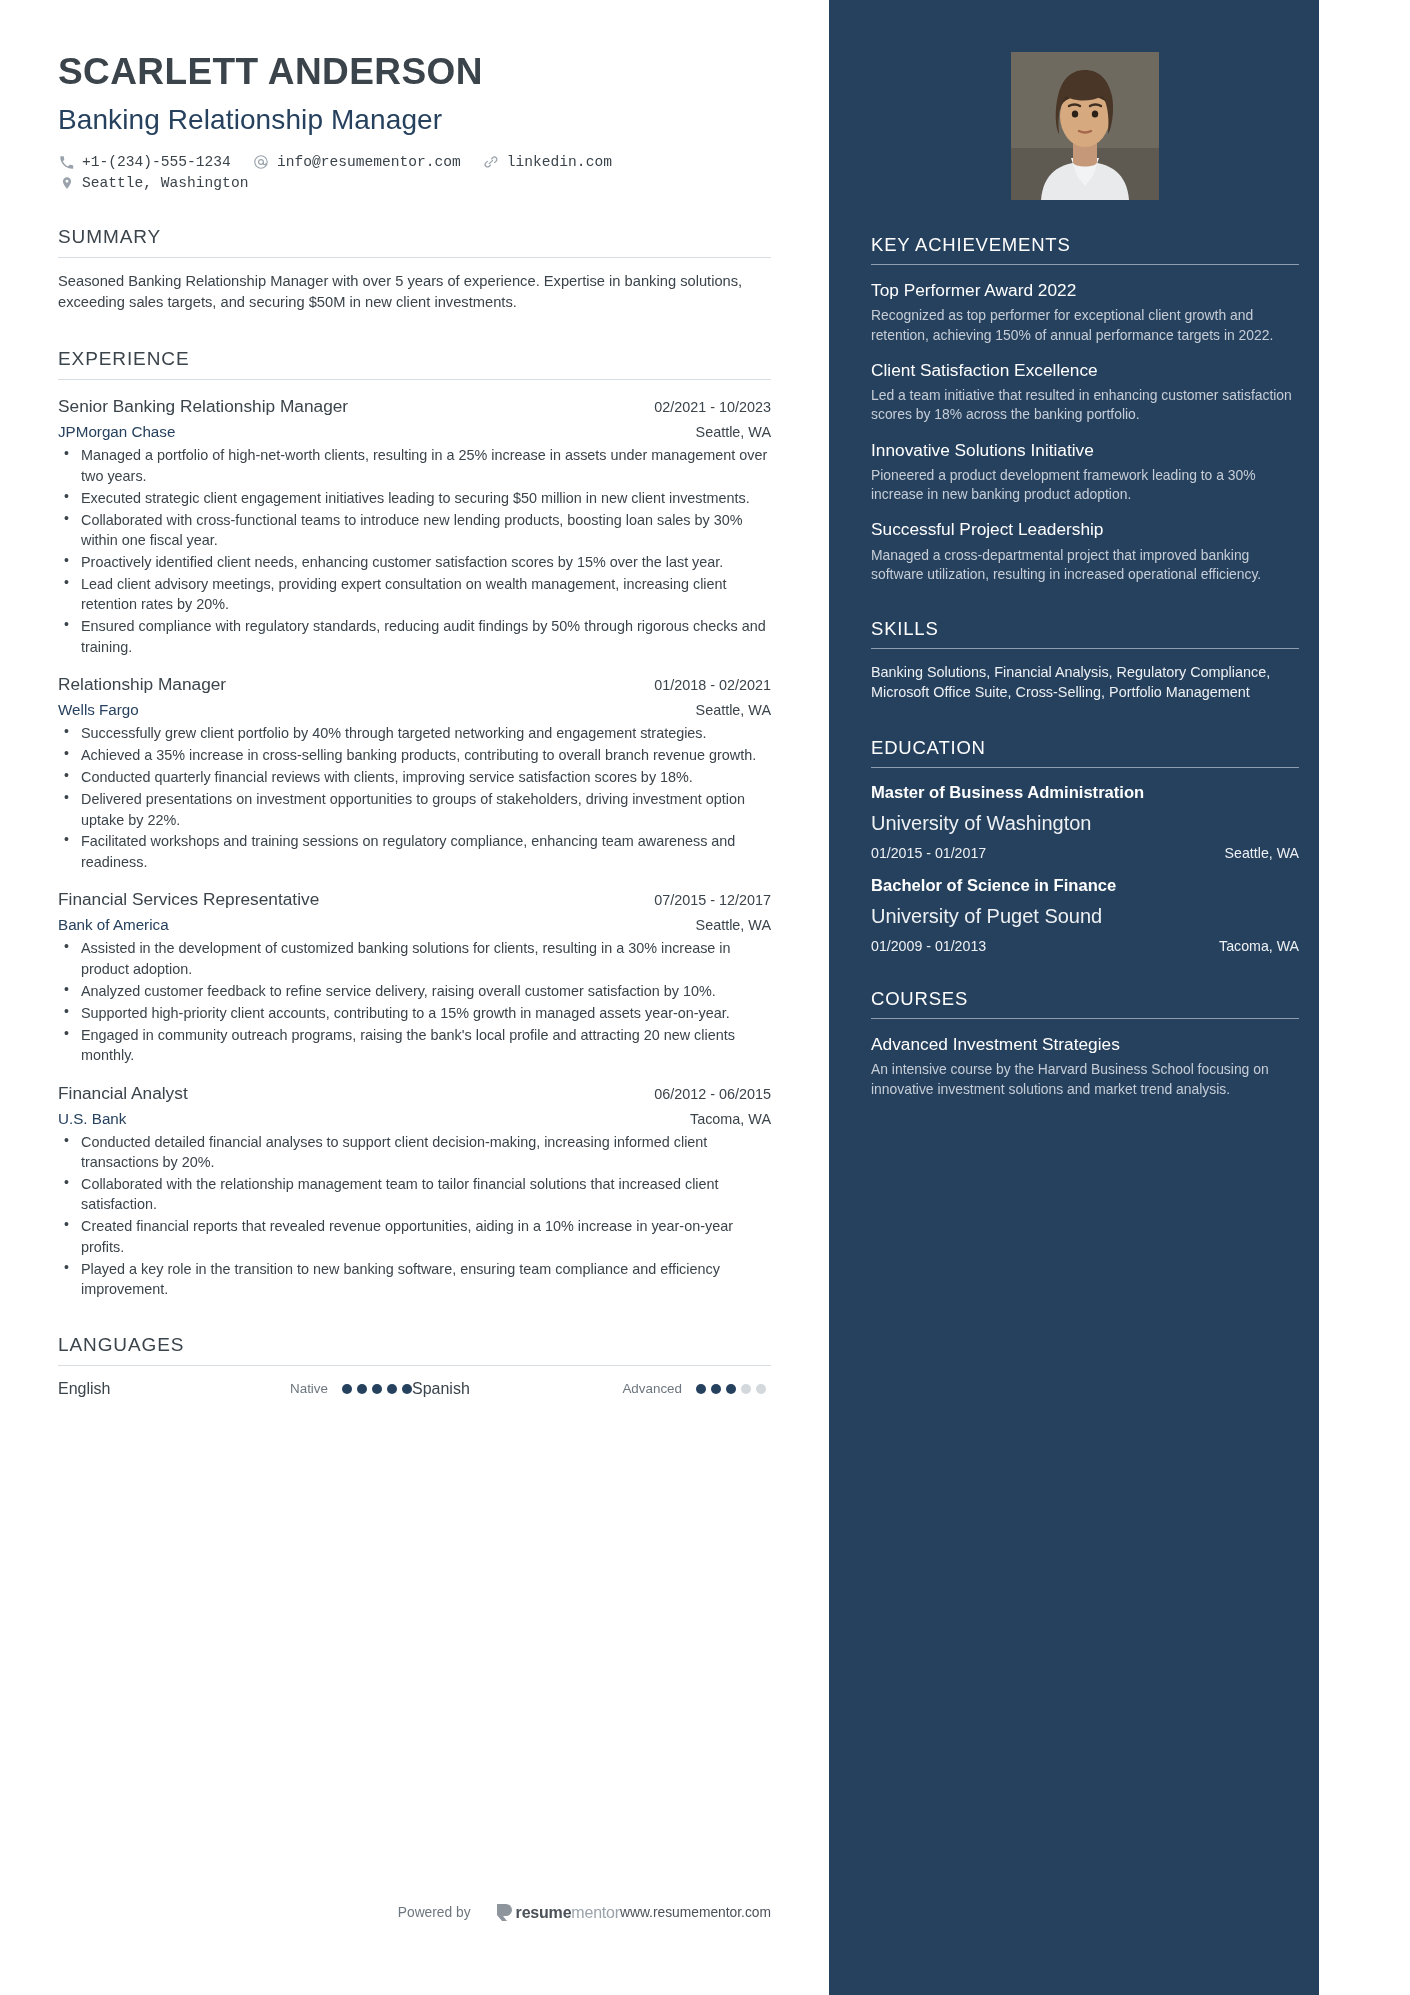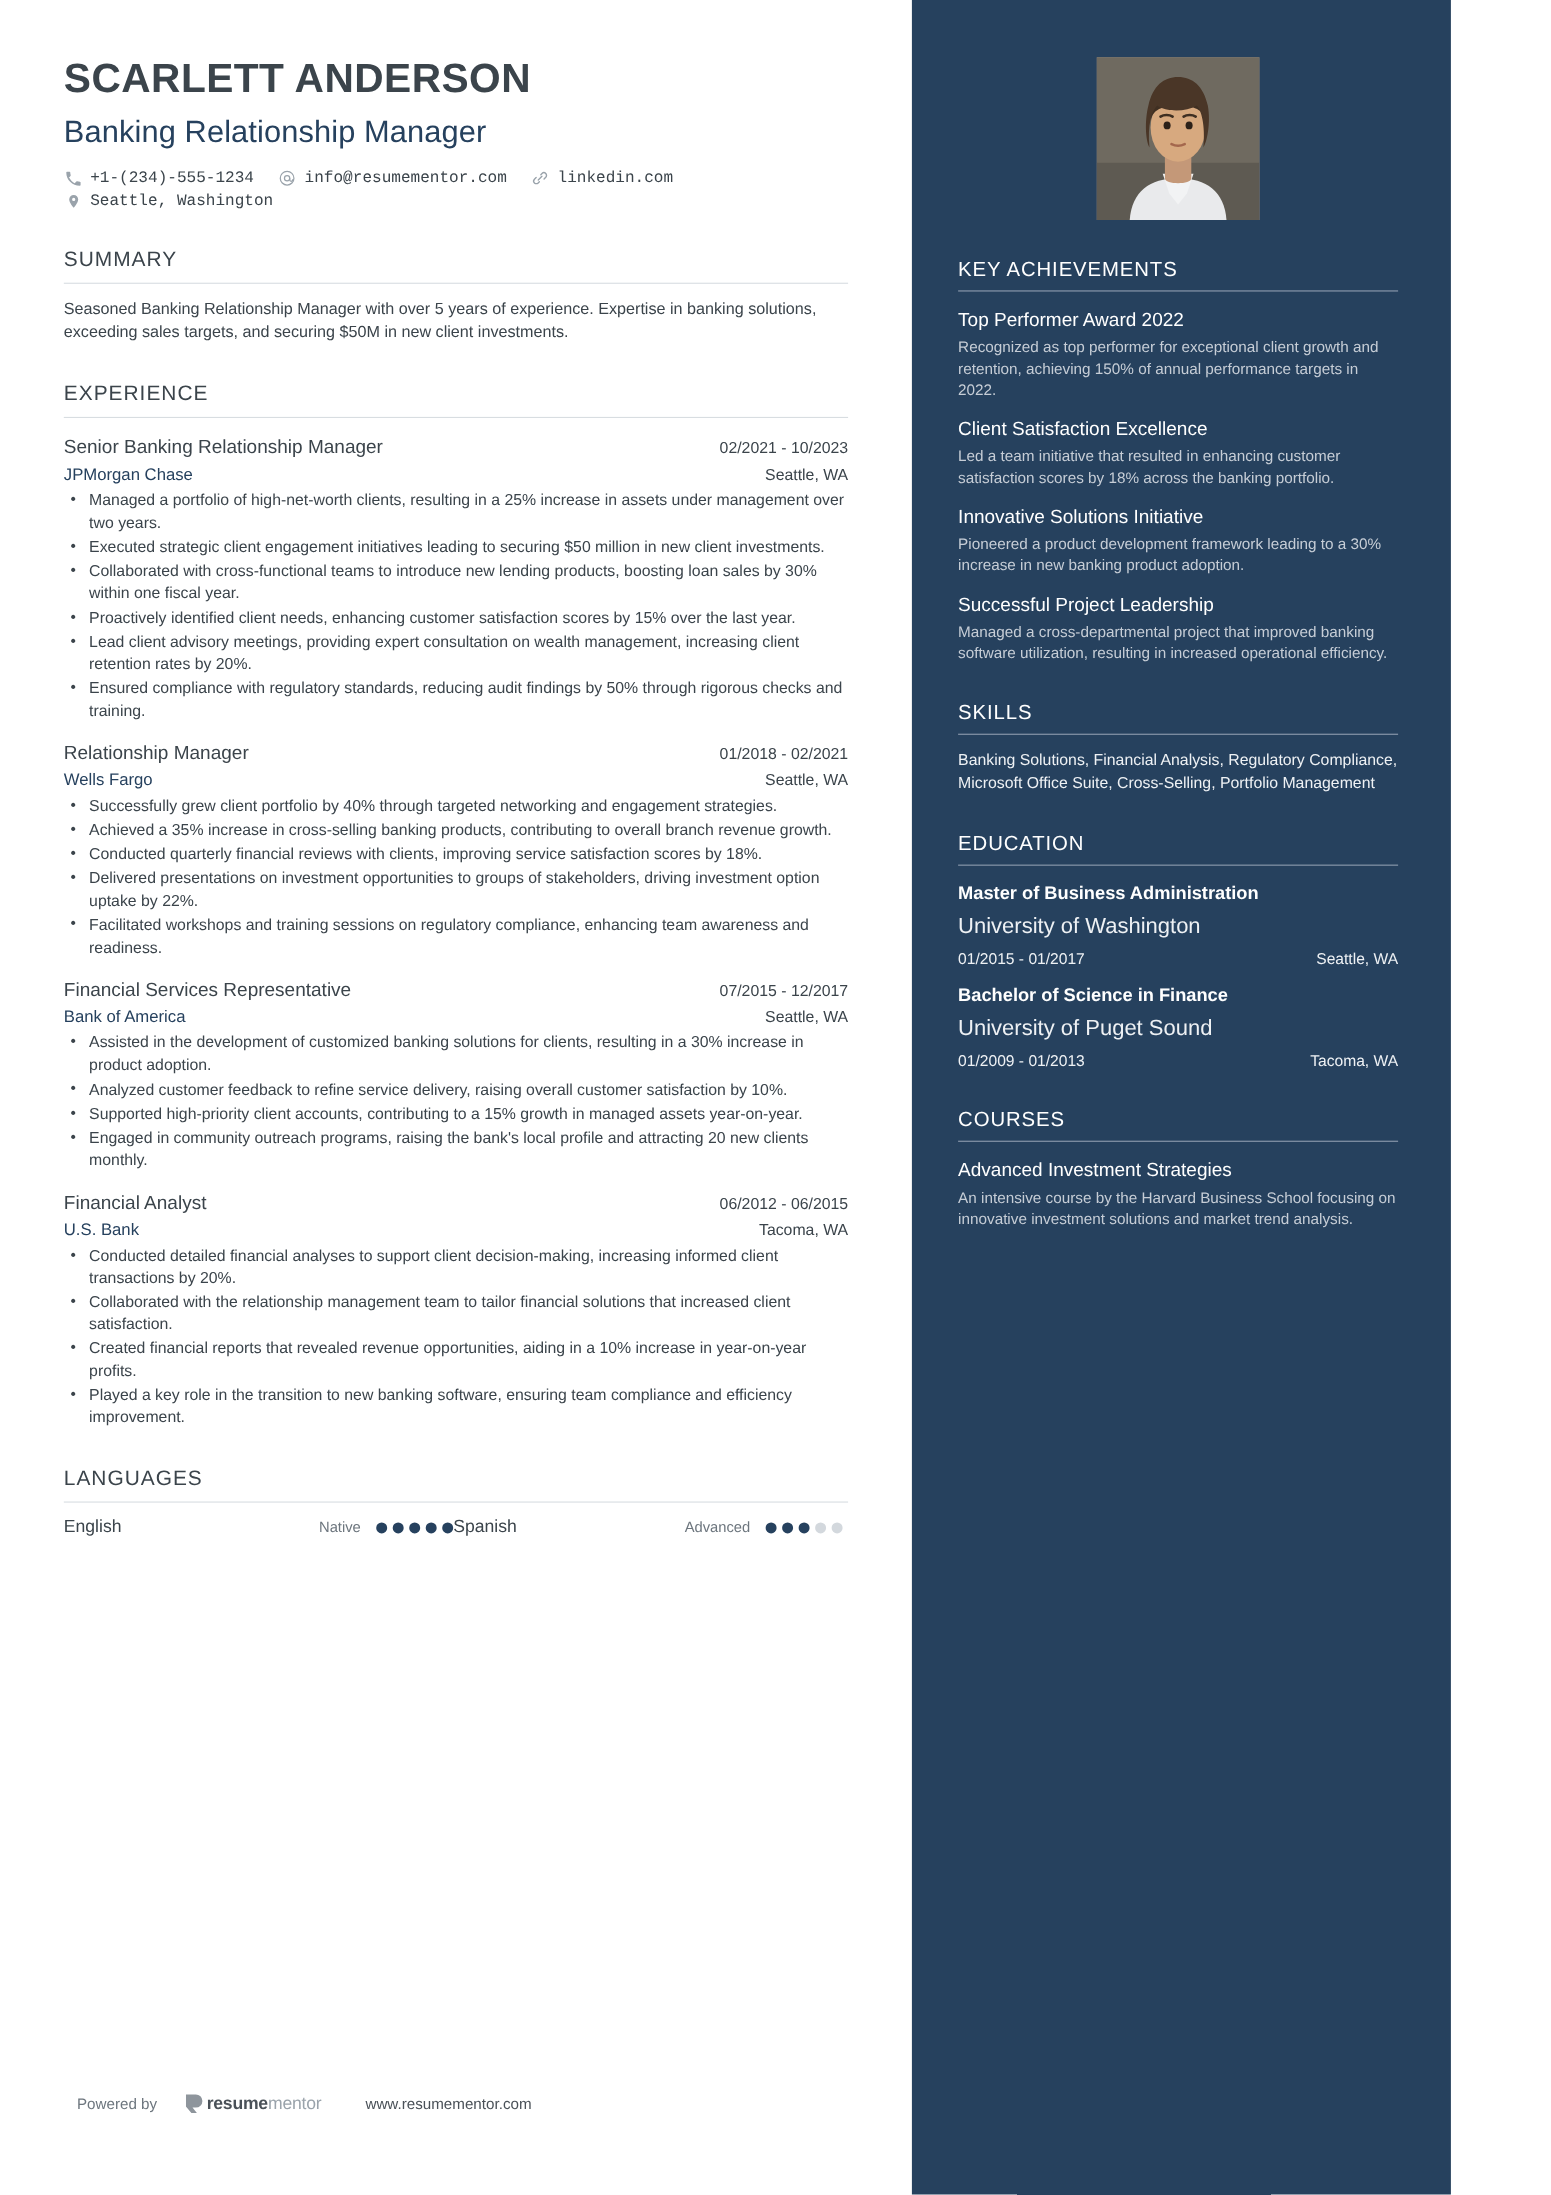--- a/index.html
+++ b/index.html
@@ -43,31 +43,31 @@
   .bullets li:before { content:"\2022"; position:absolute; left:6px; top:-1px; color:#3b444b; font-size:14px; }
 
   .lang-row { display:flex; align-items:center; margin-top:14px; font-size:15.4px; }
   .lang-block { display:flex; align-items:center; }
   .lang-name { width:175px; color:#3b444b; font-size:16px; }
   .lang-level { font-size:13.4px; color:#6d767e; width:95px; text-align:right; margin-right:14px; }
   .dots { display:flex; align-items:center; gap:5px; }
   .dot { width:10px; height:10px; border-radius:50%; background:#26415e; }
   .dot.off { background:#d3d8dd; }
 
-  .footer { position:absolute; left:70px; right:58px; bottom:73px; display:flex; align-items:center; justify-content:flex-start;gap:40px; }
+  .footer { position:absolute; left:70px; right:58px; bottom:73px; display:flex; align-items:center; justify-content:flex-end; }
   .powered { display:flex; align-items:center; font-size:13.8px; color:#6d767e; }
   .logo-wrap { display:flex; align-items:center; margin-left:26px; }
   .logo-mark { width:16px; height:19px; margin-right:3px; }
   .logo-text { font-size:16px; letter-spacing:-0.2px; }
   .logo-text b { color:#4a5158; font-weight:bold; }
   .logo-text span { color:#9aa3ab; }
   .site { font-size:13.8px; color:#4a5158; }
 
   
-  .side { width:490px; height:1995px; background:#26415e; color:#ffffff; padding:52px 48px 0 42px; position:relative; }
+  .side { width:490px; height:1995px; background:#26415e; color:#ffffff; padding:52px 20px 0 42px; position:relative; }
   .photo-wrap { display:flex; justify-content:center; }
   .photo { width:148px; height:148px; background:#8e8376; position:relative; overflow:hidden; }
   .photo svg { display:block; width:100%; height:100%; }
 
   .s-sec { margin-top:34px; }
   .s-title { font-size:18.5px; letter-spacing:0.8px; color:#ffffff; font-weight:400; padding-bottom:8px; }
   .s-rule { height:1px; background:#8f9db0; width:100%; }
 
   .ach { margin-top:15px; }
   .ach-title { font-size:17.3px; color:#ffffff; font-weight:400; line-height:1.24; }

